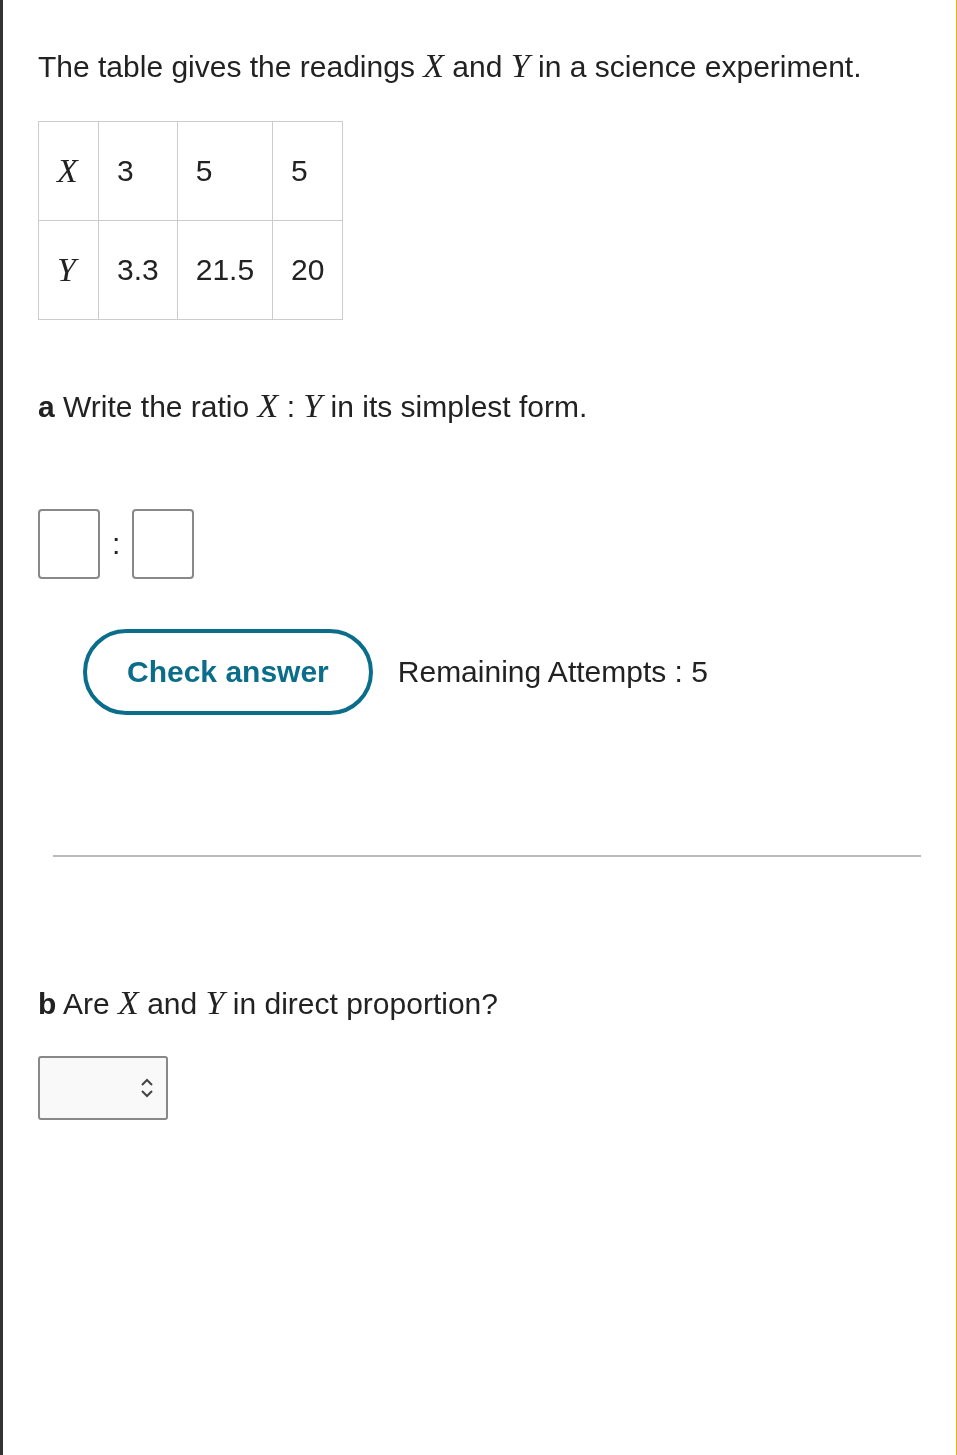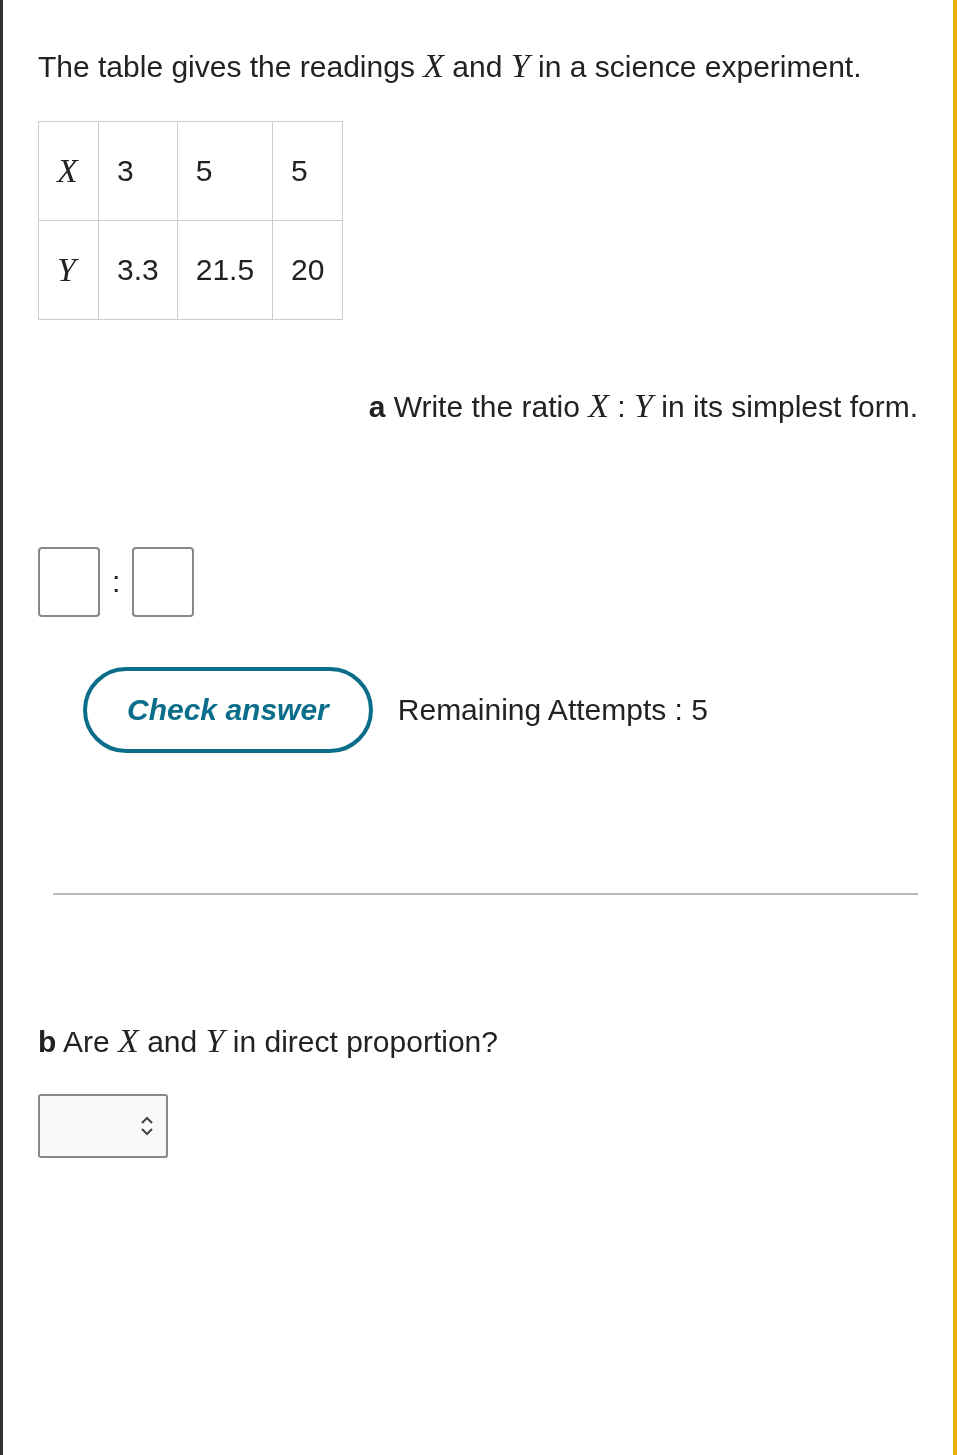--- a/index.html
+++ b/index.html
@@ -10,21 +10,21 @@
     body {
       font-family: 'Segoe UI', Arial, sans-serif;
       font-size: 30px;
       color: #222;
       background: #fff;
       width: 957px;
       padding: 0;
     }
     .container {
       border-left: 3px solid #333;
-      border-right: 4px solid #eab308;
+      border-right: 1px solid #eab308;
       padding: 40px 35px 60px 35px;
       min-height: 1455px;
     }
     .intro-text {
       margin-bottom: 30px;
       line-height: 1.5;
     }
     .math-var {
       font-family: 'Times New Roman', serif;
       font-style: italic;
@@ -40,23 +40,22 @@
       font-size: 30px;
       text-align: left;
       min-width: 60px;
     }
     table.data-table td.row-header {
       font-family: 'Times New Roman', serif;
       font-style: italic;
       font-size: 34px;
     }
     .question-a {
-      margin-bottom: 116px;
+      margin-bottom: 78px;
       line-height: 1.5;
-      text-align: right;
     }
     .question-b {
       margin-bottom: 28px;
       line-height: 1.5;
     }
     .part-label {
       font-weight: bold;
     }
     .ratio-inputs {
       display: flex;
@@ -85,21 +84,20 @@
     }
     .check-btn {
       border: 4px solid #0a6e8a;
       background: #fff;
       color: #0a6e8a;
       font-weight: bold;
       font-size: 30px;
       padding: 22px 40px;
       border-radius: 50px;
       cursor: pointer;
-      font-style: italic;
     }
     .attempts-text {
       font-size: 30px;
       color: #222;
     }
     hr.divider {
       border: none;
       border-top: 2px solid #bbb;
       margin: 0 0 120px 15px;
     }

